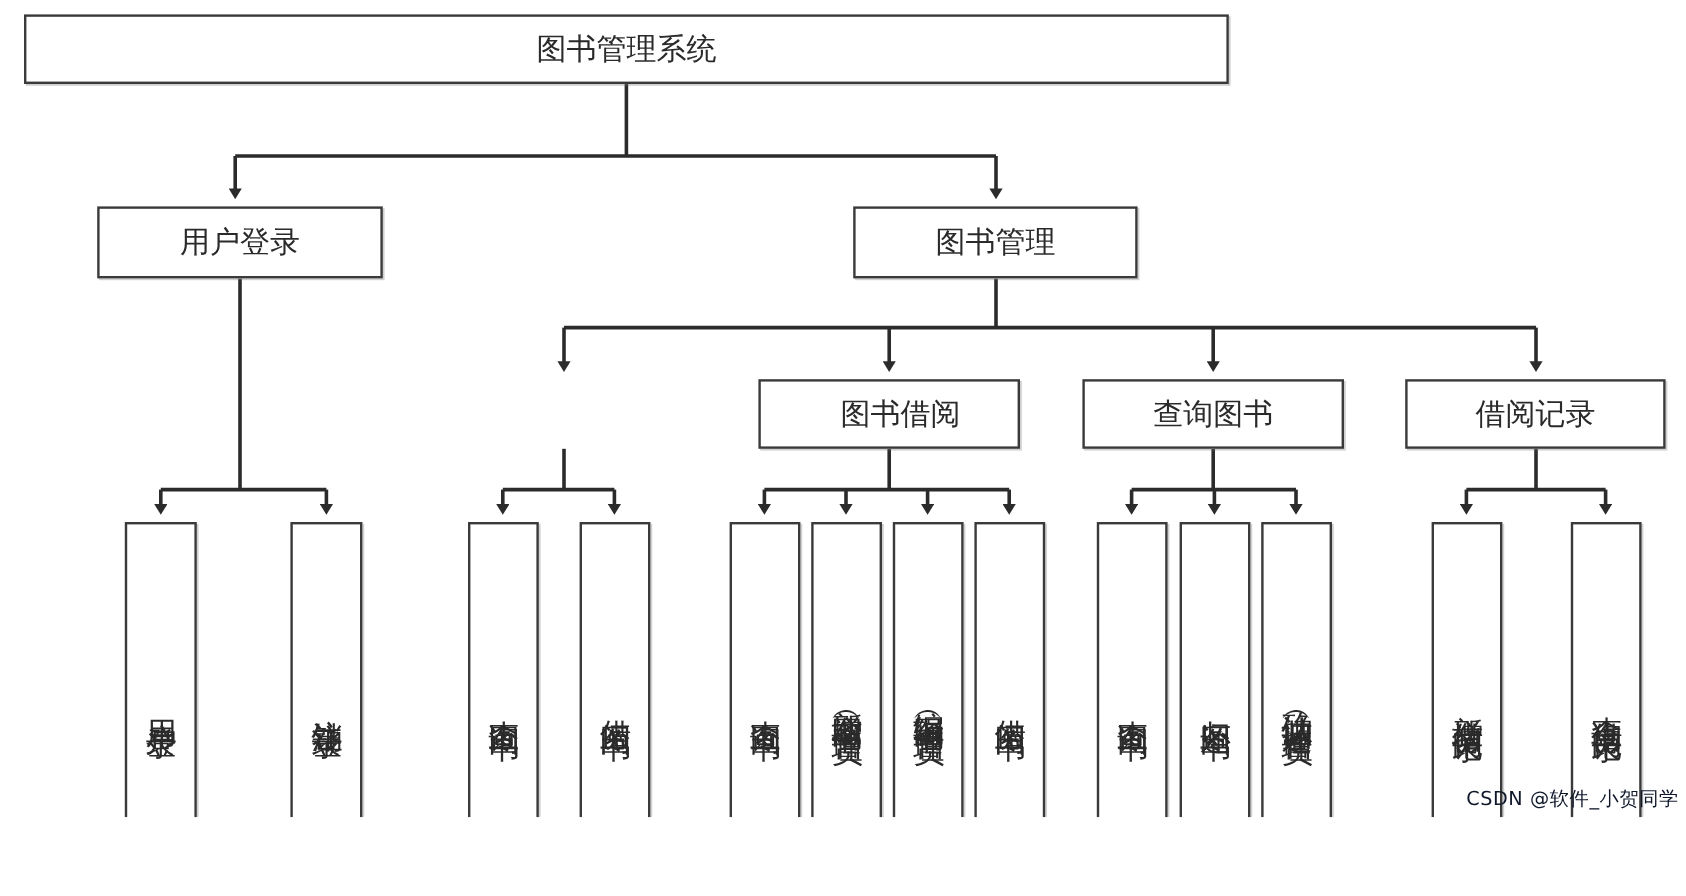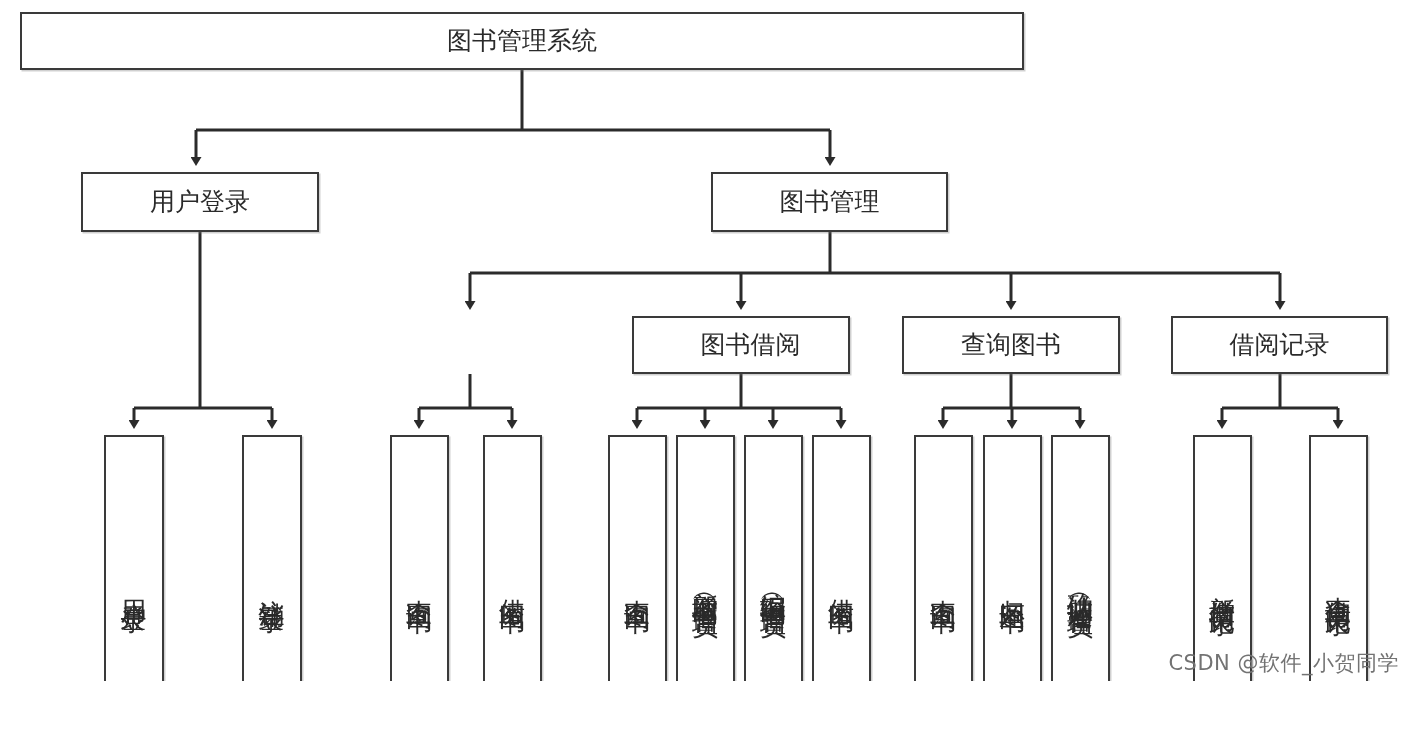--- a/index.html
+++ b/index.html
@@ -53,22 +53,22 @@
     text-orientation: upright;
     font-size: 26px;
     letter-spacing: 3px;
     line-height: 1;
     white-space: nowrap;
   }
   #watermark {
     position: absolute;
     right: 6px;
     bottom: 4px;
-    font-size: 21px;
-    color: #737373;
+    font-size: 16px;
+    color: #0f172a;
     letter-spacing: 0.5px;
     white-space: nowrap;
     font-family: "DejaVu Sans", "Liberation Sans", sans-serif;
   }
 </style>
 </head>
 <body>
 
 <div id="canvas">
 

